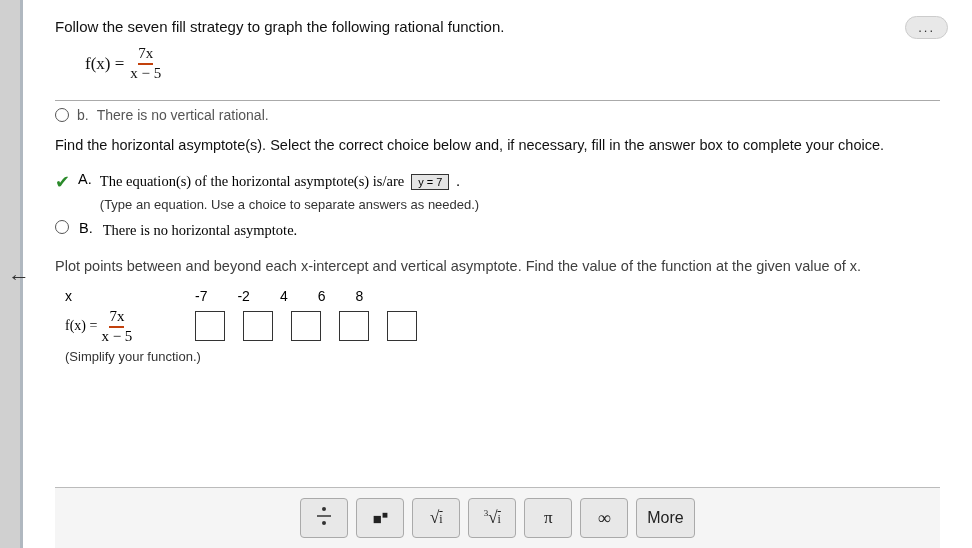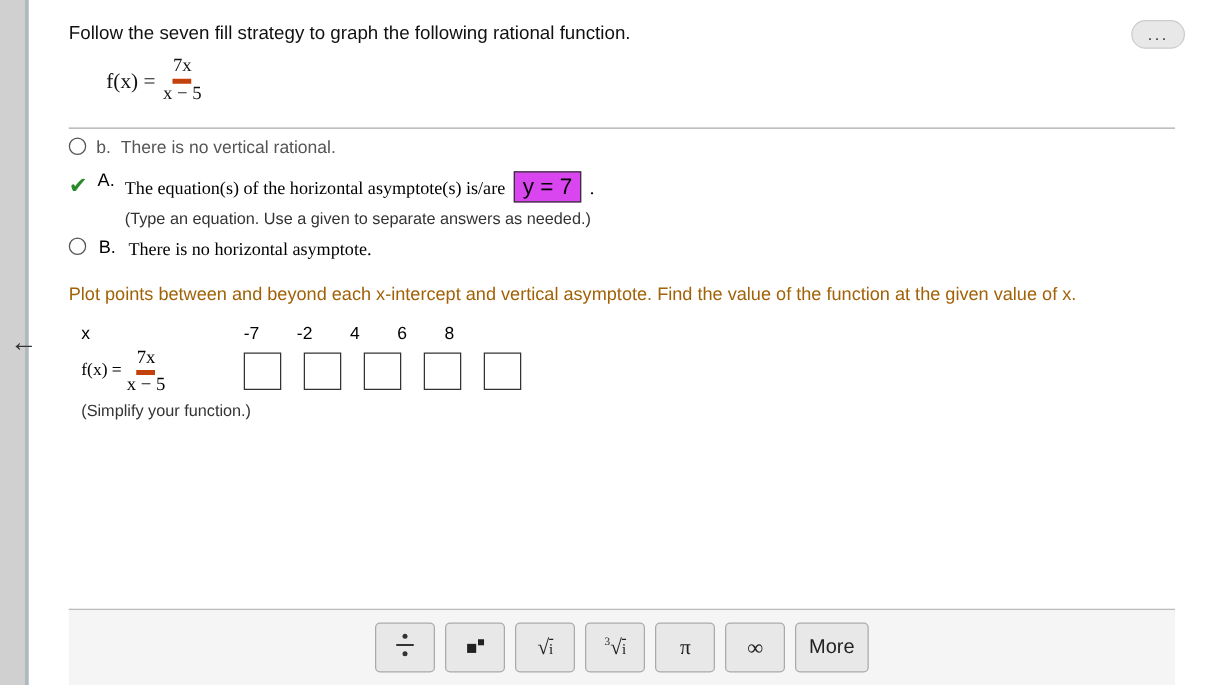--- a/index.html
+++ b/index.html
@@ -57,21 +57,21 @@
       gap: 6px;
     }
     .fraction {
       display: inline-flex;
       flex-direction: column;
       align-items: center;
       vertical-align: middle;
       font-size: 15px;
     }
     .fraction .numerator {
-      border-bottom: 4px solid #c2410c;
+      border-bottom: 2px solid #c2410c;
       padding-bottom: 1px;
       text-align: right;
       font-size: 15px;
     }
     .fraction .denominator {
       text-align: left;
       font-size: 15px;
     }
     .divider-line {
       border: none;
@@ -115,31 +115,31 @@
     }
     .option-text {
       font-size: 14.5px;
       font-family: Liberation Serif, serif;
       line-height: 1.5;
     }
     .answer-box {
       display: inline-block;
       border: 1.5px solid #333;
       padding: 1px 6px;
-      font-size: 18px;
-      background: #d946ef;
+      font-size: 11px;
+      background: #e5e5e5;
       min-width: 36px;
       text-align: center;
       margin: 0 3px;
       font-family: Arial, sans-serif;
     }
     .plot-section-label {
       font-size: 14.5px;
       font-family: Arial, sans-serif;
-      color: #a16207;
+      color: #404040;
       margin-bottom: 10px;
       line-height: 1.5;
     }
     .table-container {
       margin-left: 10px;
       margin-bottom: 8px;
     }
     .x-row {
       display: flex;
       align-items: center;
@@ -265,29 +265,30 @@
     </div>
 
     <hr class="divider-line">
 
     <div class="truncated-option-b">
       <div class="radio-circle"></div>
       <span>b.</span>
       <span>There is no vertical rational.</span>
     </div>
 
+    <div class="section-label">Find the horizontal asymptote(s). Select the correct choice below and, if necessary, fill in the answer box to complete your choice.</div>
 
     <div class="option-a-row">
       <span class="checkmark-green">✔</span>
       <span class="option-label">A.</span>
       <div>
         <span class="option-text">The equation(s) of the horizontal asymptote(s) is/are</span>
         <span class="answer-box">y = 7</span>
         <span class="option-text">.</span>
-        <div class="option-text" style="font-size:13px; color:#333; font-family: Arial, sans-serif; margin-top:2px;">(Type an equation. Use a given to separate answers as needed.)</div>
+        <div class="option-text" style="font-size:13px; color:#333; font-family: Arial, sans-serif; margin-top:2px;">(Type an equation. Use a choice to separate answers as needed.)</div>
       </div>
     </div>
 
     <div class="option-row" style="margin-bottom:14px;">
       <div class="radio-circle"></div>
       <span class="option-label">B.</span>
       <span class="option-text">There is no horizontal asymptote.</span>
     </div>
 
     <div class="plot-section-label">Plot points between and beyond each x-intercept and vertical asymptote. Find the value of the function at the given value of x.</div>

